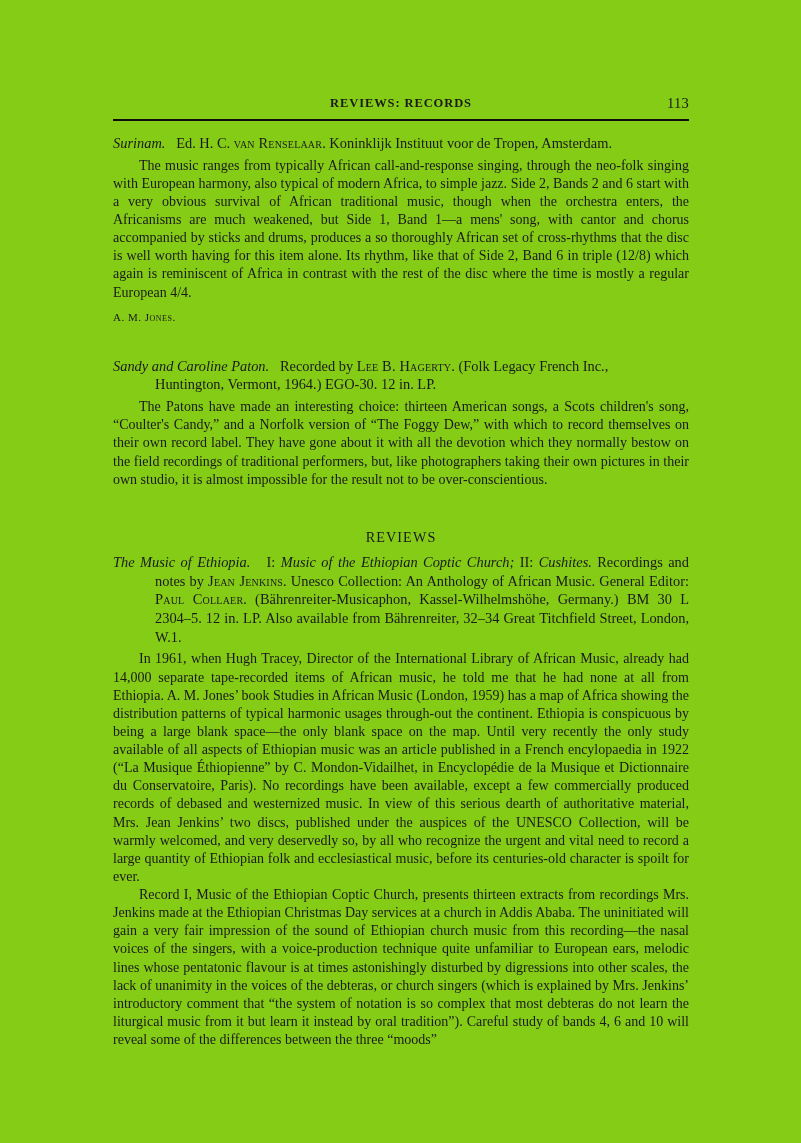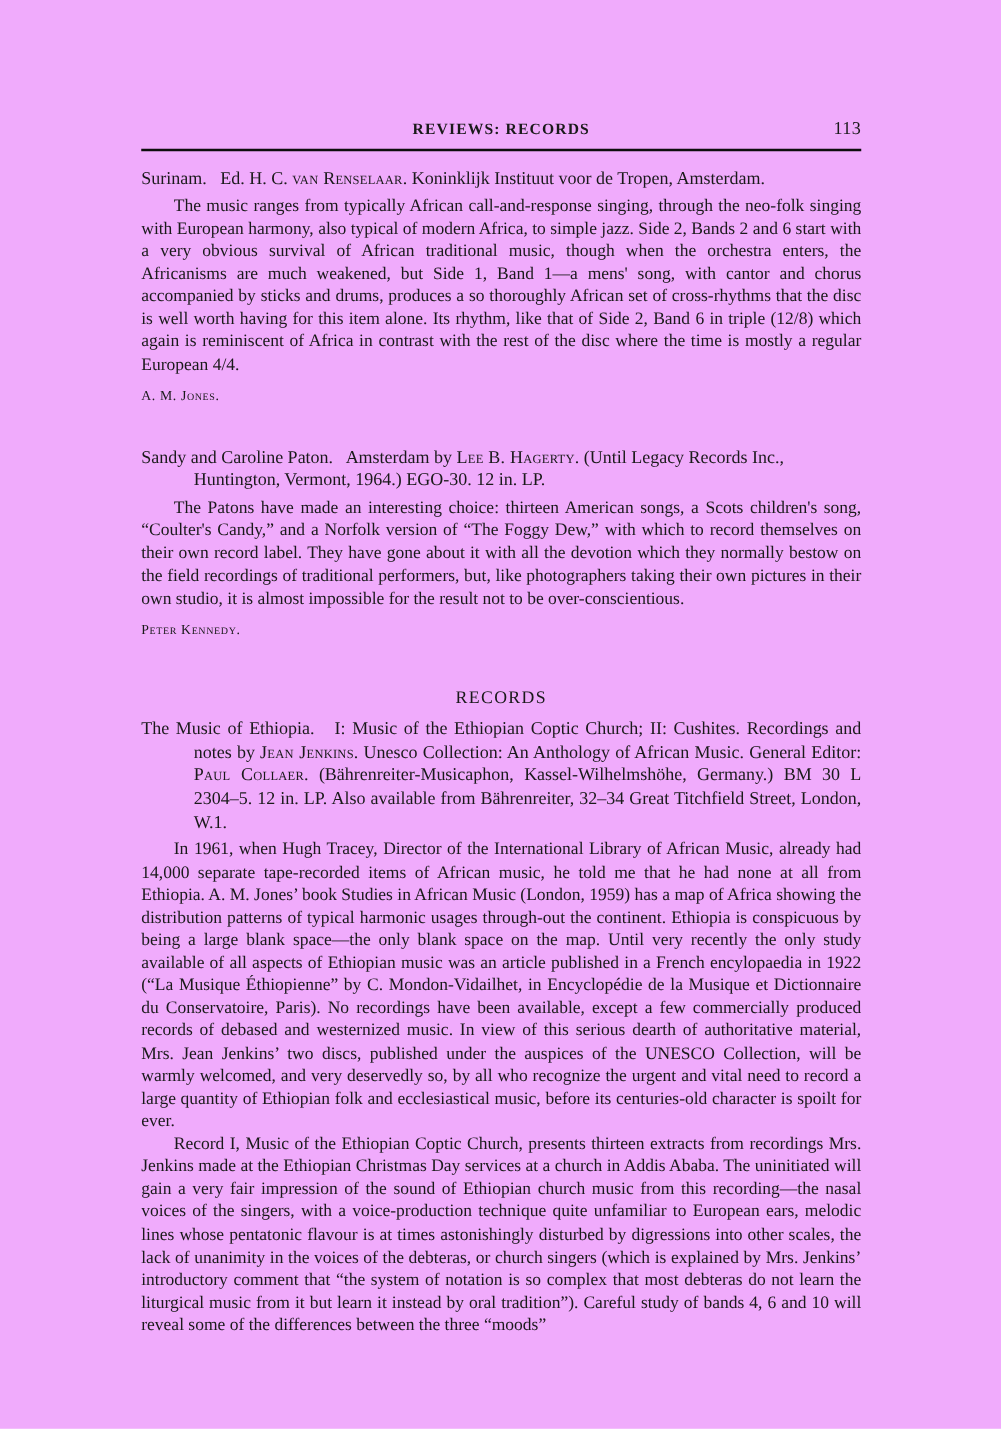--- a/index.html
+++ b/index.html
@@ -13,21 +13,21 @@
     font-family: "Liberation Serif", "DejaVu Serif", serif;
     color: #1a1a1a;
     position: relative;
     overflow: hidden;
   }
   .page {
     position: absolute;
     left: 0; top: 0;
     width: 801px;
     height: 1143px;
-    background: #f0abfc;
+    background: #84cc16;
   }
   .content {
     position: absolute;
     left: 113px;
     top: 96px;
     width: 576px;
   }
 
   
   .runhead {
@@ -64,21 +64,21 @@
   
   .entry {
     font-size: 14.4px;
     line-height: 1.30;
     text-align: justify;
     text-justify: inter-word;
     padding-left: 42px;
     text-indent: -42px;
     margin: 0 0 4px 0;
   }
-  .entry .ital { }
+  .entry .ital { font-style: italic; }
   .entry .sc {
     font-variant: small-caps;
     letter-spacing: 0.2px;
   }
 
   
   p.body {
     font-size: 14px;
     line-height: 1.295;
     text-align: justify;
@@ -126,31 +126,30 @@
     </div>
 
     <p class="body">The music ranges from typically African call-and-response singing, through the neo-folk singing with European harmony, also typical of modern Africa, to simple jazz. Side 2, Bands 2 and 6 start with a very obvious survival of African traditional music, though when the orchestra enters, the Africanisms are much weakened, but Side 1, Band 1—a mens' song, with cantor and chorus accompanied by sticks and drums, produces a so thoroughly African set of cross-rhythms that the disc is well worth having for this item alone.   Its rhythm, like that of Side 2, Band 6 in triple (12/8) which again is reminiscent of Africa in contrast with the rest of the disc where the time is mostly a regular European 4/4.</p>
 
     <div class="signature">A. M. Jones.</div>
 
     <div class="sp-34"></div>
 
     <div class="entry">
       <span class="ital">Sandy and Caroline Paton.</span>
-      <span class="gap">&nbsp; </span><span>Amsterdam by </span><span class="sc">Lee B. Hagerty</span><span>.   (Until Legacy Records Inc.,</span><br>
+      <span class="gap">&nbsp; </span><span>Recorded by </span><span class="sc">Lee B. Hagerty</span><span>.   (Folk Legacy French Inc.,</span><br>
       <span>Huntington, Vermont, 1964.)   EGO-30.   12 in. LP.</span>
     </div>
 
     <p class="body">The Patons have made an interesting choice: thirteen American songs, a Scots children's song, “Coulter's Candy,” and a Norfolk version of “The Foggy Dew,” with which to record themselves on their own record label.   They have gone about it with all the devotion which they normally bestow on the field recordings of traditional performers, but, like photographers taking their own pictures in their own studio, it is almost impossible for the result not to be over-conscientious.</p>
 
-    <div class="signature">Peter Kennedy.</div>
 
     <div class="sp-40"></div>
 
-    <div class="section-heading">RECORDS</div>
+    <div class="section-heading">REVIEWS</div>
 
     <div class="entry">
       <span class="ital">The Music of Ethiopia.</span>
       <span class="gap">&nbsp; </span><span>I: </span><span class="ital">Music of the Ethiopian Coptic Church;</span><span> II: </span><span class="ital">Cushites.</span><span>   Recordings and notes by </span><span class="sc">Jean Jenkins</span><span>.   Unesco Collection: An Anthology of African Music. General Editor: </span><span class="sc">Paul Collaer</span><span>.   (Bährenreiter-Musicaphon, Kassel-Wilhelmshöhe, Germany.)   BM 30 L 2304–5.   12 in. LP.   Also available from Bährenreiter, 32–34 Great Titchfield Street, London, W.1.</span>
     </div>
 
     <p class="body">
       <span><span>In 1961, when Hugh Tracey, Director of the International Library of African Music, already had 14,000 separate tape-recorded items of African music, he told me that he had none at all from Ethiopia.   A. M. Jones’ book </span><span class="ital">Studies in African Music</span><span> (London, 1959) has a map of Africa showing the distribution patterns of typical harmonic usages through-out the continent.   Ethiopia is conspicuous by being a large blank space—the only blank space on the map.   Until very recently the only study available of all aspects of Ethiopian music was an article published in a French encylopaedia in 1922 (“La Musique Éthiopienne” by C. Mondon-Vidailhet, in </span><span class="ital">Encyclopédie de la Musique et Dictionnaire du Conservatoire</span><span>, Paris).   No recordings have been available, except a few commercially produced records of debased and westernized music.   In view of this serious dearth of authoritative material, Mrs. Jean Jenkins’ two discs, published under the auspices of the UNESCO Collection, will be warmly welcomed, and very deservedly so, by all who recognize the urgent and vital need to record a large quantity of Ethiopian folk and ecclesiastical music, before its centuries-old character is spoilt for ever.</span></span>
     </p>
 

